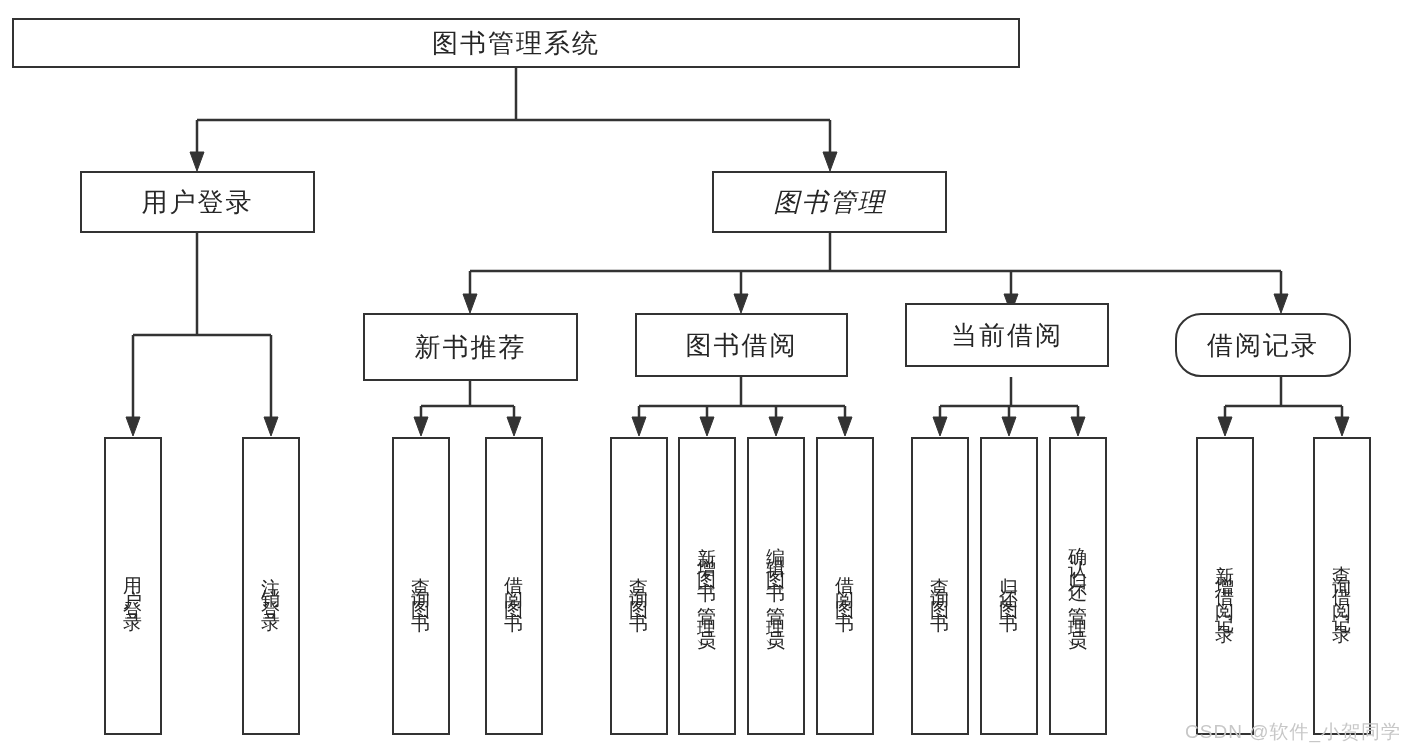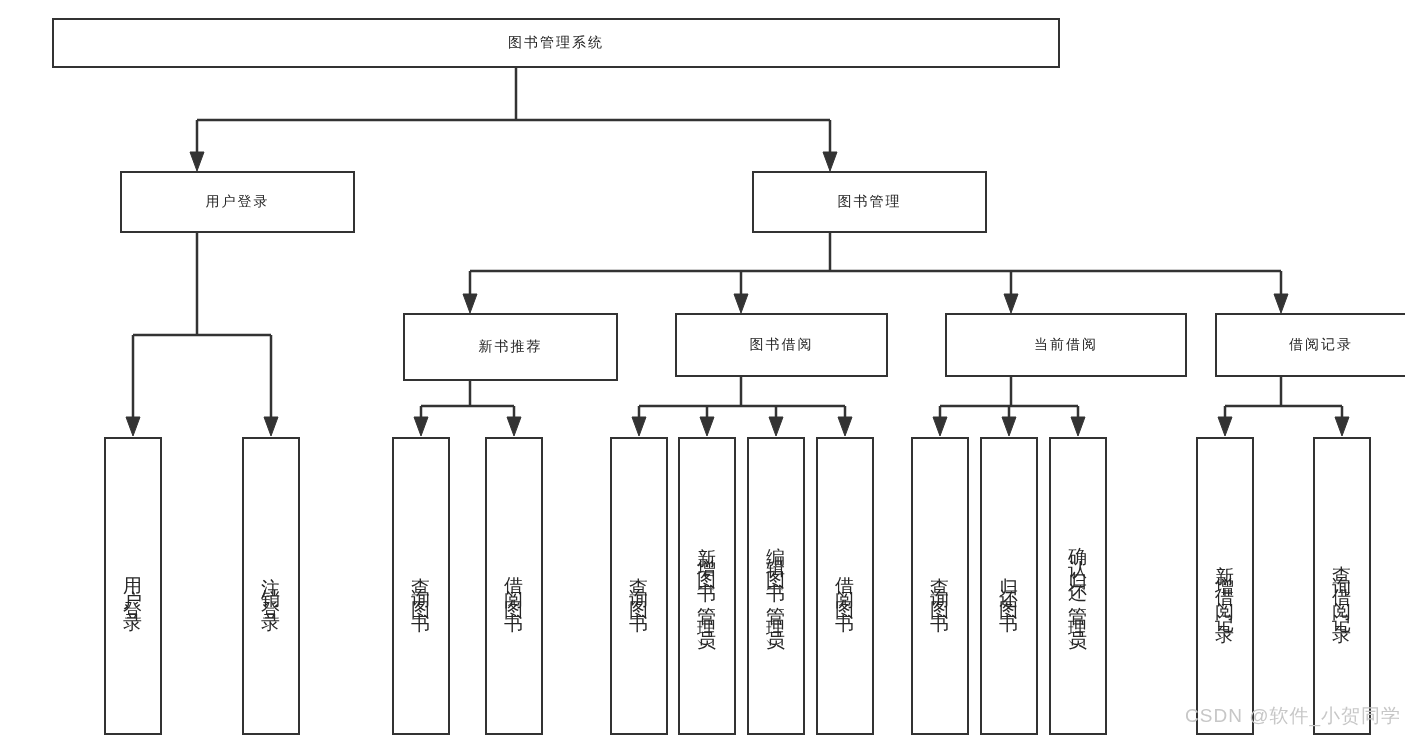--- a/index.html
+++ b/index.html
@@ -9,29 +9,29 @@
   }
   .connector-layer { position:absolute; left:0; top:0; width:1405px; height:747px; z-index:1; }
   .connector-layer line { stroke:#333333; stroke-width:2.5; }
   .connector-layer polygon { fill:#333333; stroke:#333333; }
   .box {
     position:absolute; box-sizing:border-box; background:#ffffff;
     border:2.5px solid #333333; color:#262626; z-index:2;
     display:flex; align-items:center; justify-content:center;
     text-align:center;
   }
-  .box.h { font-size:14px; letter-spacing:2px;margin-left:40px; }
+  .box.h { font-size:26px; letter-spacing:2px; }
   .box.v { width:58px; top:437px; height:298px; }
   .box.v .vtext {
     writing-mode:vertical-rl; text-orientation:mixed;
     font-size:19px; letter-spacing:12px; line-height:1;
     white-space:nowrap;
   }
   .watermark {
-    position:absolute; right:4px; bottom:18px; z-index:5;
+    position:absolute; right:4px; bottom:2px; z-index:5;
     font-size:19px; color:#c7c7c7; letter-spacing:1px; white-space:nowrap;
   }
 </style>
 </head>
 <body>
 
 <div class="stage">
 
   <svg class="connector-layer" viewBox="0 0 1405 747" xmlns="http://www.w3.org/2000/svg">
 
@@ -109,34 +109,34 @@
     </g>
   </svg>
 
   <div class="box h" style="left:12px; top:18px; width:1008px; height:50px;">
     <span>图书管理系统</span>
   </div>
 
   <div class="box h" style="left:80px; top:171px; width:235px; height:62px;">
     <span>用户登录</span>
   </div>
-  <div class="box h" style="left:712px; top:171px; width:235px; height:62px;">
+  <div class="box h" style="left:712px; top:171px; width:235px; height:62px;font-style:italic;">
     <span>图书管理</span>
   </div>
 
   <div class="box h" style="left:363px; top:313px; width:215px; height:68px;">
     <span>新书推荐</span>
   </div>
   <div class="box h" style="left:635px; top:313px; width:213px; height:64px;text-align:right;">
     <span>图书借阅</span>
   </div>
-  <div class="box h" style="left:905px; top:313px; width:242px; height:64px;">
+  <div class="box h" style="left:905px; top:303px; width:204px; height:64px;">
     <span>当前借阅</span>
   </div>
-  <div class="box h" style="left:1175px; top:313px; width:212px; height:64px;">
+  <div class="box h" style="left:1175px; top:313px; width:176px; height:64px;border-radius:26px;">
     <span>借阅记录</span>
   </div>
 
   <div class="box v" style="left:104px;">
     <span class="vtext">用户登录</span>
   </div>
   <div class="box v" style="left:242px;">
     <span class="vtext">注销登录</span>
   </div>
   <div class="box v" style="left:392px;">

